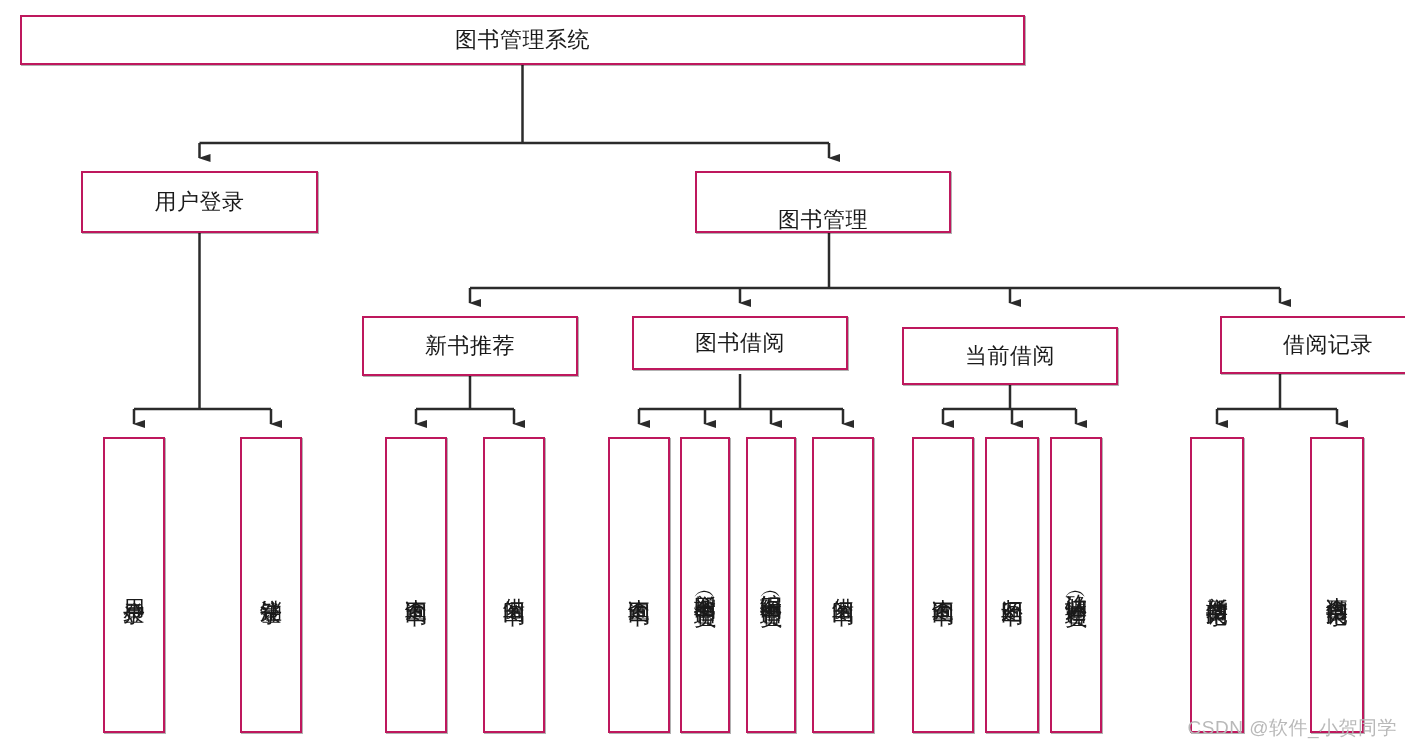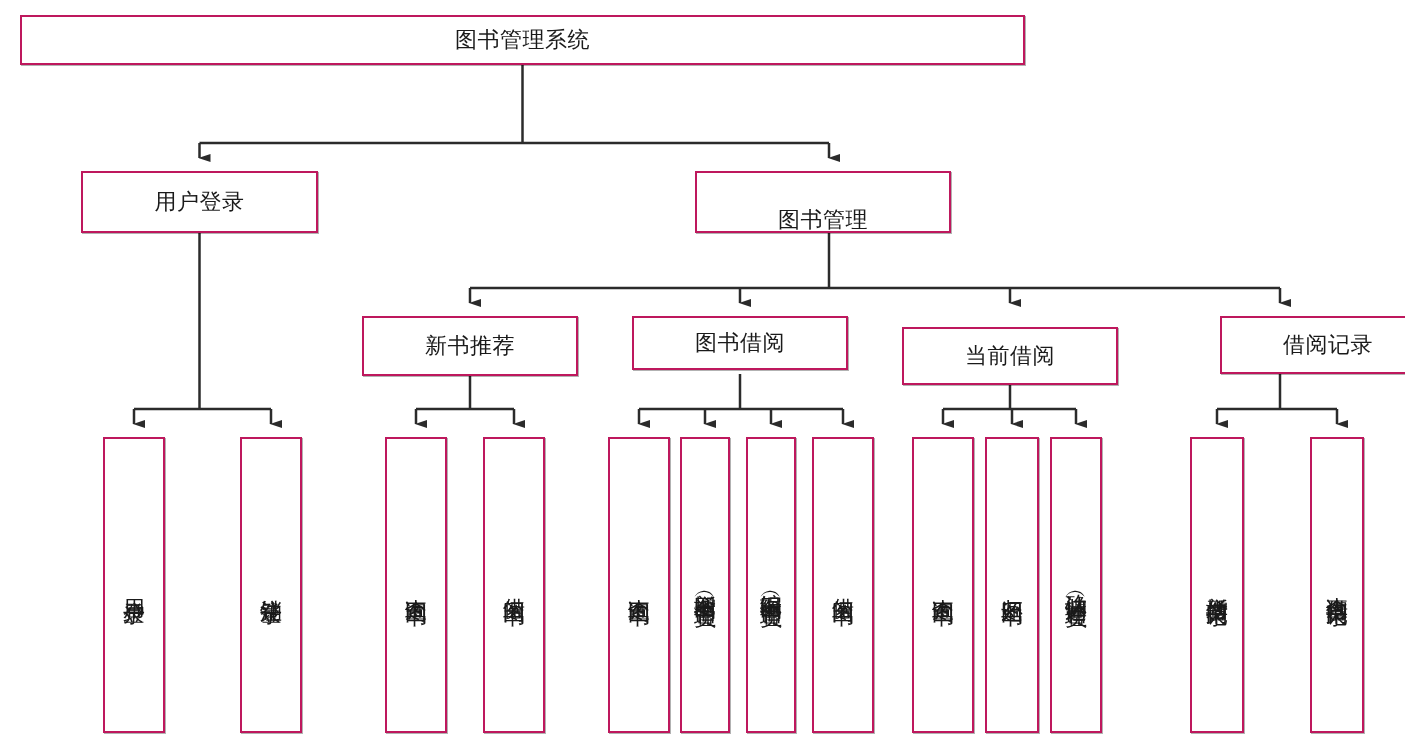--- a/index.html
+++ b/index.html
@@ -167,13 +167,14 @@
       <div class="node-box vertical leaf" style="left: 1050px; top: 437px; width: 52px; height: 296px;">
         <span class="node-label">确认归还（管理员）</span>
       </div>
       <div class="node-box vertical leaf" style="left: 1190px; top: 437px; width: 54px; height: 296px;">
         <span class="node-label">新增借阅记录</span>
       </div>
       <div class="node-box vertical leaf" style="left: 1310px; top: 437px; width: 54px; height: 296px;">
         <span class="node-label">查询借阅记录</span>
       </div>
     </div>
+  <div class="watermark">CSDN @软件_小贺同学</div>
 </div>
 
 </body></html>

